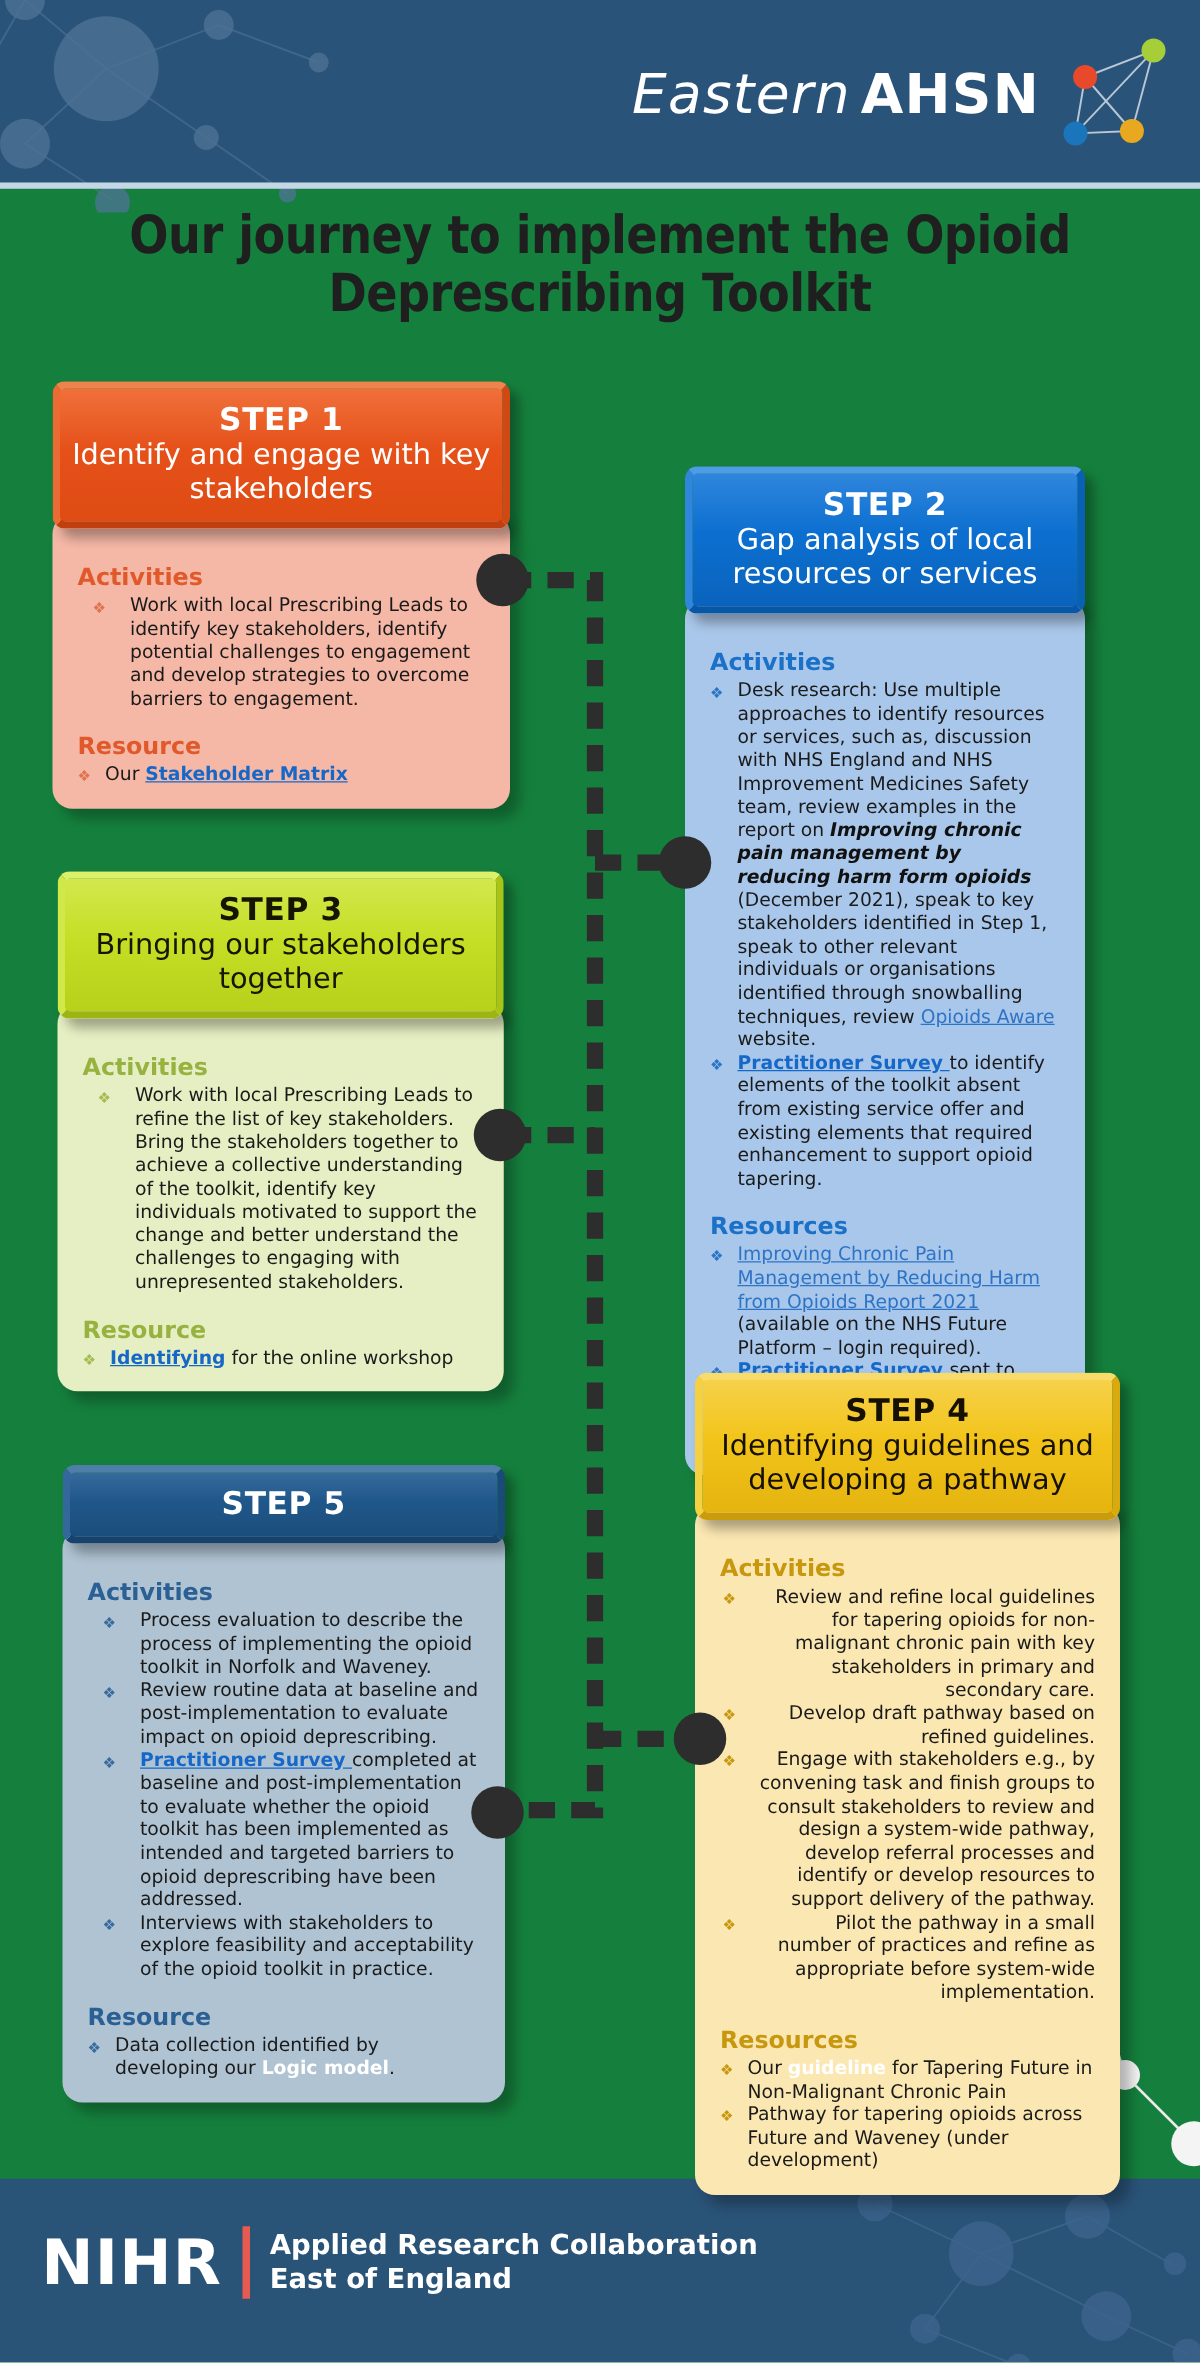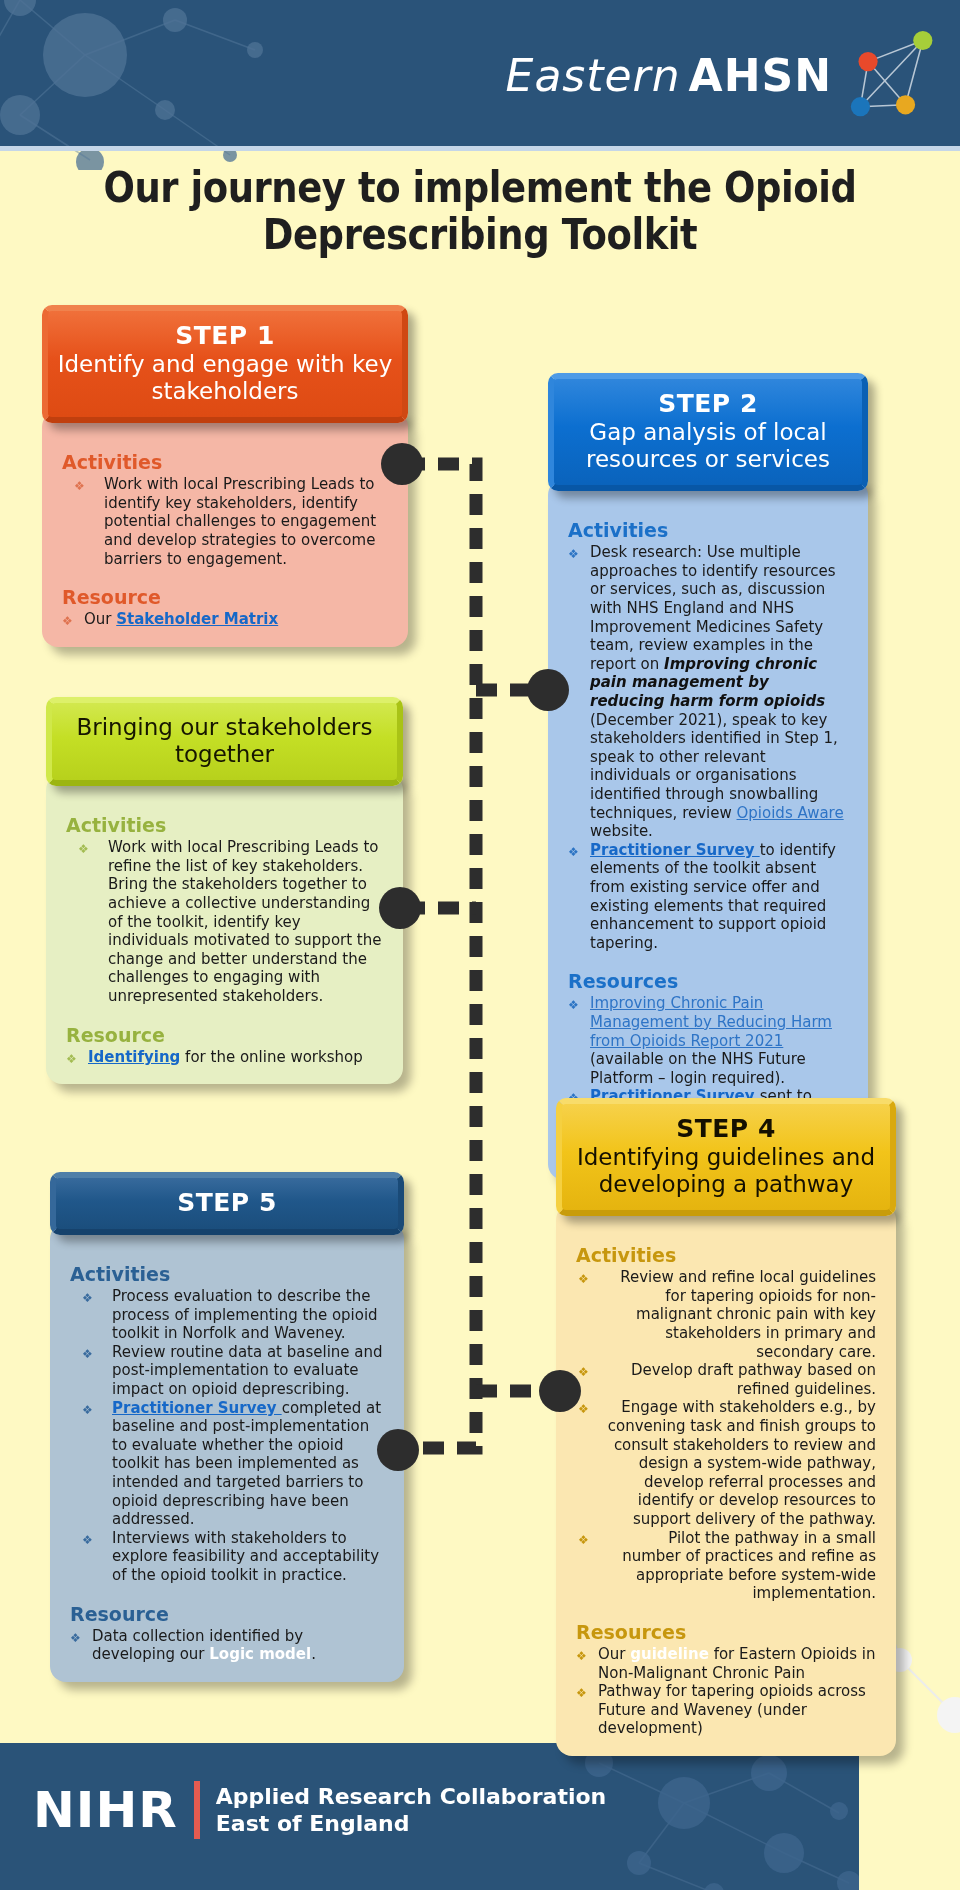--- a/index.html
+++ b/index.html
@@ -8,21 +8,21 @@
     --s1-main:#E6511A; --s1-body:#F5B7A6; --s1-accent:#E0592A;
     --s2-main:#0C6FD0; --s2-body:#A9C7EA; --s2-accent:#1B70C8;
     --s3-main:#C4DF25; --s3-body:#E6EFC3; --s3-accent:#97B23F;
     --s4-main:#F2C41A; --s4-body:#FBE7B1; --s4-accent:#C7970E;
     --s5-main:#20578A; --s5-body:#AFC3D3; --s5-accent:#2A6094;
     --connector:#2D2D2D; --nihr-red:#E55B50;
   }
   *{margin:0;padding:0;box-sizing:border-box;}
   html,body{background:#fff;}
   body{font-family:"DejaVu Sans","Liberation Sans",sans-serif;color:var(--ink);}
-  .page{position:relative;width:960px;height:1890px;margin:0 auto;background:#fef9c3;overflow:hidden;}
+  .page{position:relative;width:960px;height:1890px;margin:0 auto;background:#15803d;overflow:hidden;}
 
   
   .top-bar{position:absolute;left:0;top:0;width:960px;height:146px;background:var(--navy);z-index:2;}
   .top-bar-divider{position:absolute;left:0;top:146px;width:960px;height:5px;background:var(--divider-blue);z-index:2;}
   .deco-net{position:absolute;pointer-events:none;}
   .brand{position:absolute;right:18px;top:28px;display:flex;align-items:center;gap:14px;}
   .brand-text{color:#fff;font-size:44px;line-height:1;white-space:nowrap;}
   .brand-eastern{font-style:italic;font-weight:400;letter-spacing:1px;}
   .brand-ahsn{font-weight:800;letter-spacing:1px;margin-left:8px;}
   .brand-glyph{width:96px;height:96px;}
@@ -88,21 +88,21 @@
   .s4 ul.bullets li::before{color:#C7970E;}
   
   .s5{left:50px;top:1172px;width:354px;}
   .s5 .step-header{background:linear-gradient(180deg,#376A9C 0%,var(--s5-main) 45%,#1B4E7C 100%);
     border-color:#4F7FA8 #1A4A77 #16426C #35689A;color:#fff;}
   .s5 .step-body{background:var(--s5-body);min-height:384px;}
   .s5 .sec-heading{color:var(--s5-accent);}
   .s5 ul.bullets li::before{color:#396B9E;}
 
   
-  .bottom-bar{position:absolute;left:0;top:1743px;width:859px;height:147px;background:var(--footer-navy);z-index:2;overflow:hidden;padding-left:40px;}
+  .bottom-bar{position:absolute;left:0;top:1743px;width:960px;height:147px;background:var(--footer-navy);z-index:2;overflow:hidden;padding-left:40px;}
   .nihr-lockup{position:absolute;left:33px;top:38px;display:flex;align-items:center;gap:16px;}
   .nihr-word{color:#fff;font-size:50px;font-weight:800;letter-spacing:1px;line-height:1;}
   .nihr-div{width:6px;height:58px;background:var(--nihr-red);}
   .nihr-lines{color:#fff;font-size:22px;font-weight:600;line-height:1.25;}
 </style>
 </head>
 <body>
 
 <div class="page">
 
@@ -224,20 +224,21 @@
       <div class="sec-heading">Resources</div>
       <ul class="bullets tight">
         <li><span class="seg-link">Improving Chronic Pain Management by Reducing Harm from Opioids Report 2021 </span><span class="seg-plain">(available on the NHS Future Platform – login required).</span></li>
         <li><span class="seg-boldlink">Practitioner Survey </span><span class="seg-plain">sent to primary and secondary care practitioners across NHS Norfolk and Waveney.</span></li>
       </ul>
     </div>
   </div>
 
   <div class="step s3">
     <div class="step-header">
+      <div class="step-label">STEP 3</div>
       <div class="step-subtitle">Bringing our stakeholders together</div>
     </div>
     <div class="step-body">
       <div class="sec-heading">Activities</div>
       <ul class="bullets wide">
         <li><span class="seg-plain">Work with local Prescribing Leads to refine the list of key stakeholders. Bring the stakeholders together to achieve a collective understanding of the toolkit, identify key individuals motivated to support the change and better understand the challenges to engaging with unrepresented stakeholders.</span></li>
       </ul>
       <div class="gap"></div>
       <div class="sec-heading">Resource</div>
       <ul class="bullets tight">
@@ -255,21 +256,21 @@
       <div class="sec-heading">Activities</div>
       <ul class="bullets mid">
         <li><span class="seg-plain">Review and refine local guidelines for tapering opioids for non-malignant chronic pain with key stakeholders in primary and secondary care.</span></li>
         <li><span class="seg-plain">Develop draft pathway based on refined guidelines.</span></li>
         <li><span class="seg-plain">Engage with stakeholders e.g., by convening task and finish groups to consult stakeholders to review and design a system-wide pathway, develop referral processes and identify or develop resources to support delivery of the pathway.</span></li>
         <li><span class="seg-plain">Pilot the pathway in a small number of practices and refine as appropriate before system-wide implementation.</span></li>
       </ul>
       <div class="gap"></div>
       <div class="sec-heading">Resources</div>
       <ul class="bullets tight">
-        <li><span class="seg-plain">Our </span><span class="seg-whitebold">guideline</span><span class="seg-plain"> for Eastern Opioids in Non-Malignant Chronic Pain</span></li>
+        <li><span class="seg-plain">Our </span><span class="seg-whitebold">guideline</span><span class="seg-plain"> for Tapering Future in Non-Malignant Chronic Pain</span></li>
         <li><span class="seg-plain">Pathway for tapering opioids across Future and Waveney (under development)</span></li>
       </ul>
     </div>
   </div>
 
   <div class="step s5">
     <div class="step-header">
       <div class="step-label">STEP 5</div>
     </div>
     <div class="step-body">

